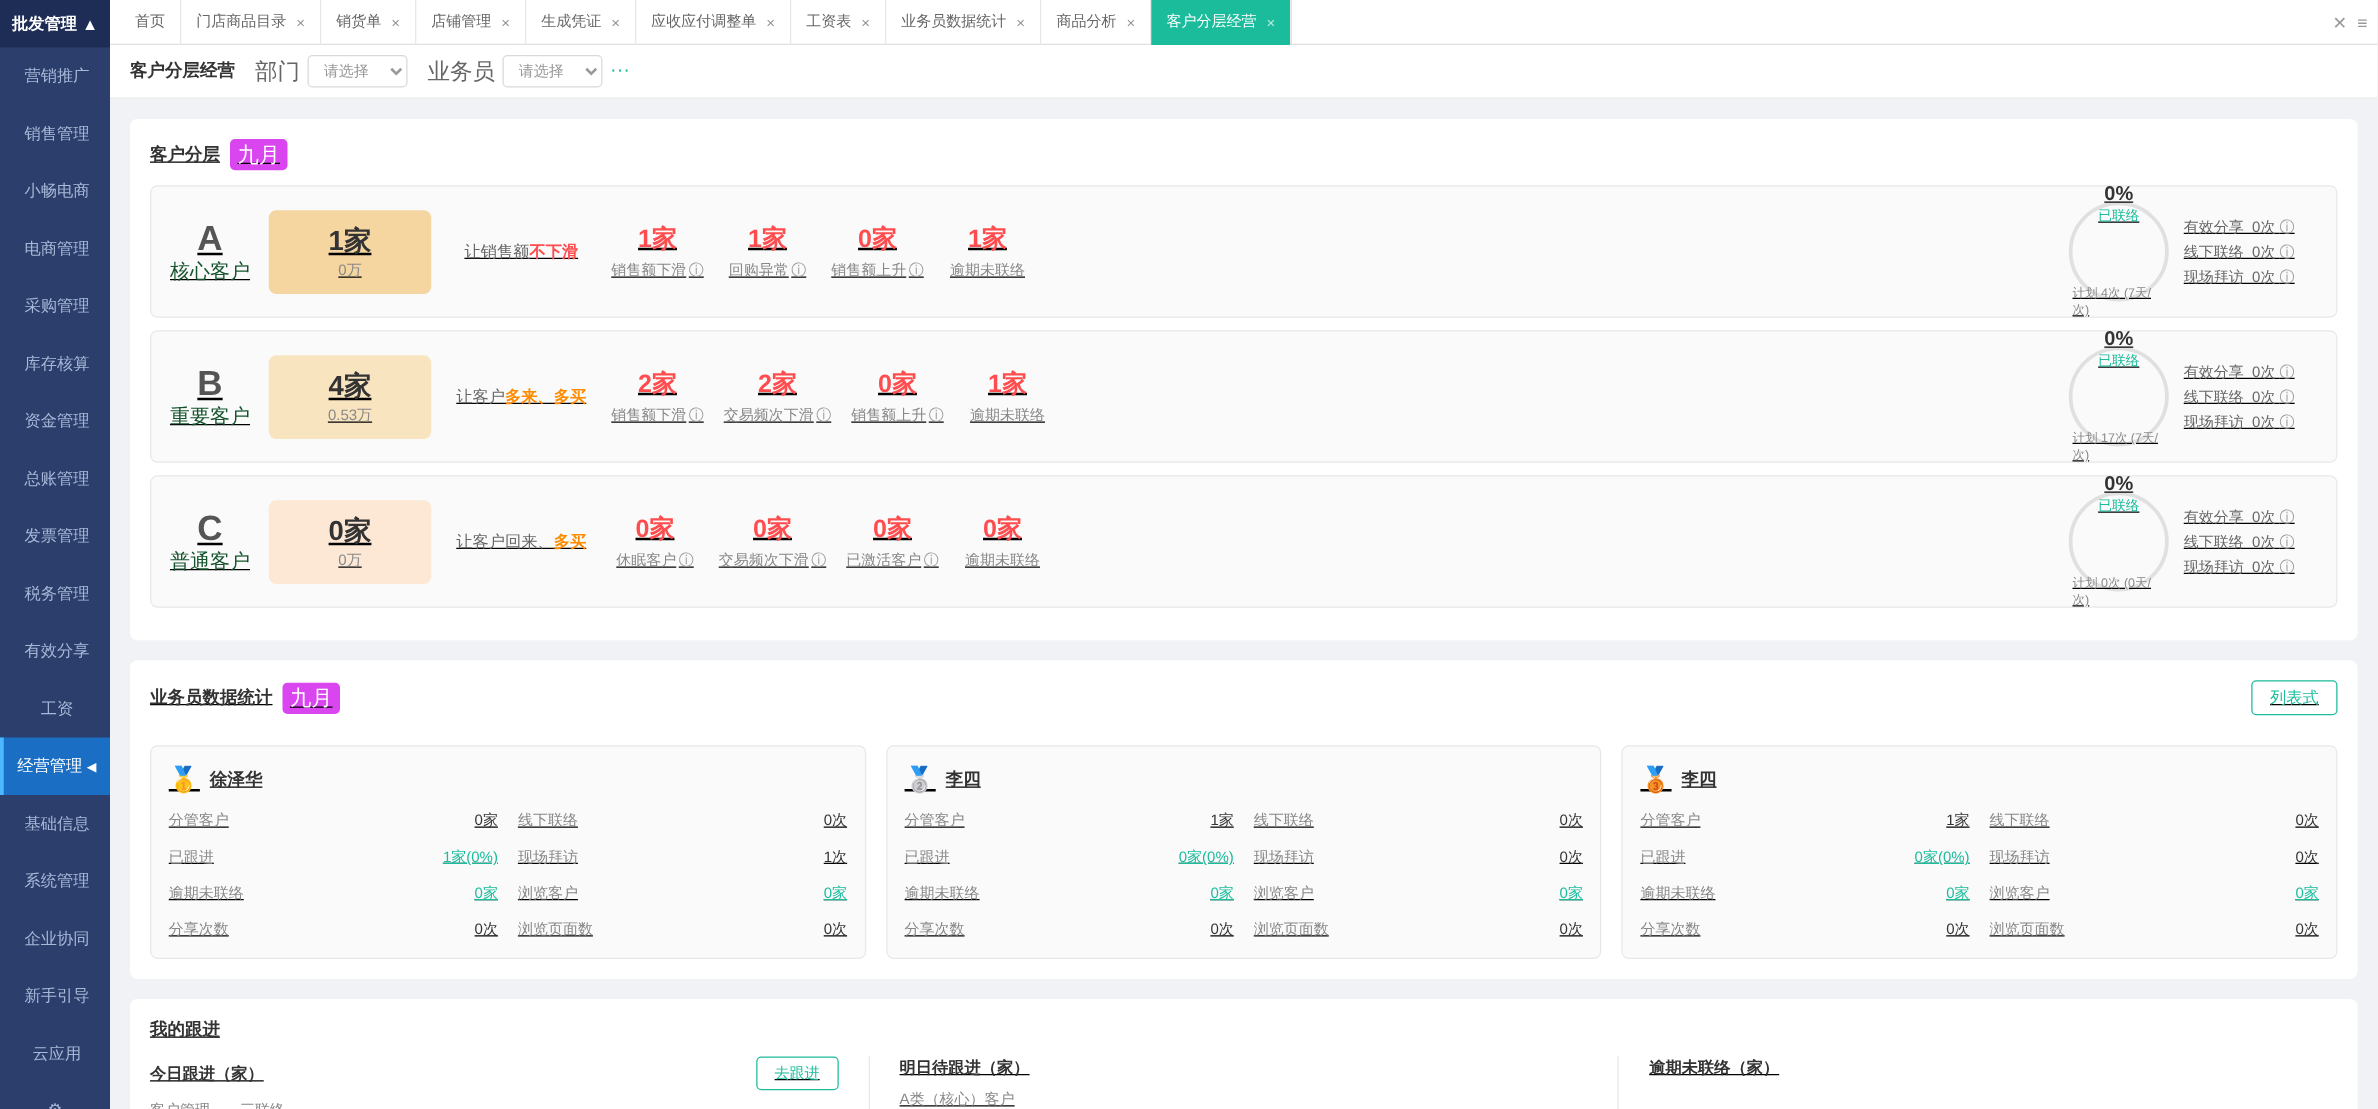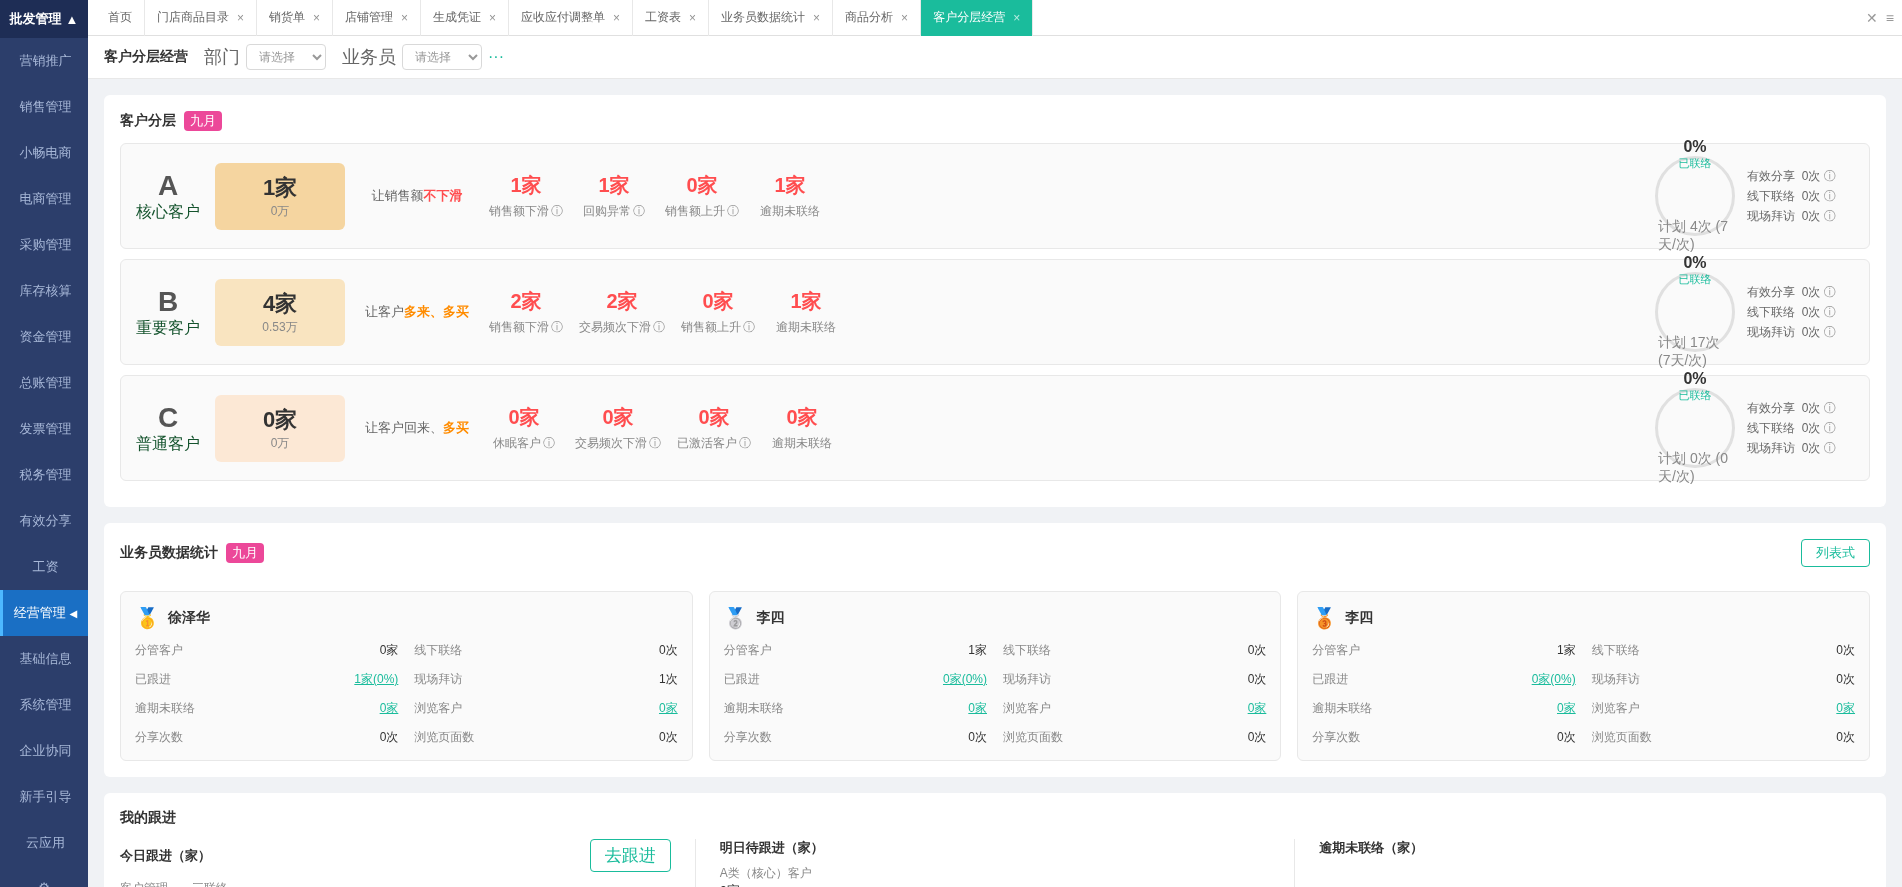--- a/index.html
+++ b/index.html
@@ -131,34 +131,35 @@
       padding: 16px;
       background: #f0f2f5;
     }
 
     
     .section {
       background: #fff;
       border-radius: 6px;
       padding: 16px;
       margin-bottom: 16px;
+      text-decoration: underline;
     }
     .section-header {
       display: flex;
       align-items: center;
       gap: 8px;
       margin-bottom: 12px;
     }
     .section-title { font-size: 14px; font-weight: bold; color: #333; }
     .section-badge {
-      background: #ec4899;
+      background: #d946ef;
       color: #fff;
       border-radius: 4px;
       padding: 1px 6px;
-      font-size: 13px;
+      font-size: 17px;
     }
 
     
     .tier-row {
       display: flex;
       align-items: center;
       border: 1px solid #e8e8e8;
       border-radius: 6px;
       margin-bottom: 10px;
       padding: 12px;
@@ -220,21 +221,21 @@
       border-radius: 50%;
       border: 3px solid #e0e0e0;
       display: flex;
       flex-direction: column;
       align-items: center;
       justify-content: center;
       flex-shrink: 0;
     }
     .circle-pct { font-size: 16px; font-weight: bold; color: #333; }
     .circle-label { font-size: 11px; color: #1abc9c; }
-    .circle-sub { font-size: 14px; color: #888; margin-top: 47px; }
+    .circle-sub { font-size: 10px; color: #888; margin-top: 47px; }
 
     .tier-right-stats {
       display: flex;
       flex-direction: column;
       gap: 3px;
       font-size: 12px;
       color: #666;
       min-width: 110px;
     }
     .tier-right-stats .info-icon { color: #999; cursor: pointer; }
@@ -286,21 +287,21 @@
     .biz-key { color: #888; }
     .biz-val { color: #333; }
     .biz-val.link { color: #1abc9c; text-decoration: underline; cursor: pointer; }
     .followup-action-btn {
       background: #fff;
       border: 1px solid #1abc9c;
       color: #1abc9c;
       padding: 4px 14px;
       border-radius: 4px;
       cursor: pointer;
-      font-size: 17px;
+      font-size: 12px;
     }
     .followup-header-row {
       display: flex;
       align-items: center;
       justify-content: space-between;
       margin-bottom: 8px;
     }
 
     .divider { width: 1px; background: #e8e8e8; align-self: stretch; margin: 0 8px; }
 

